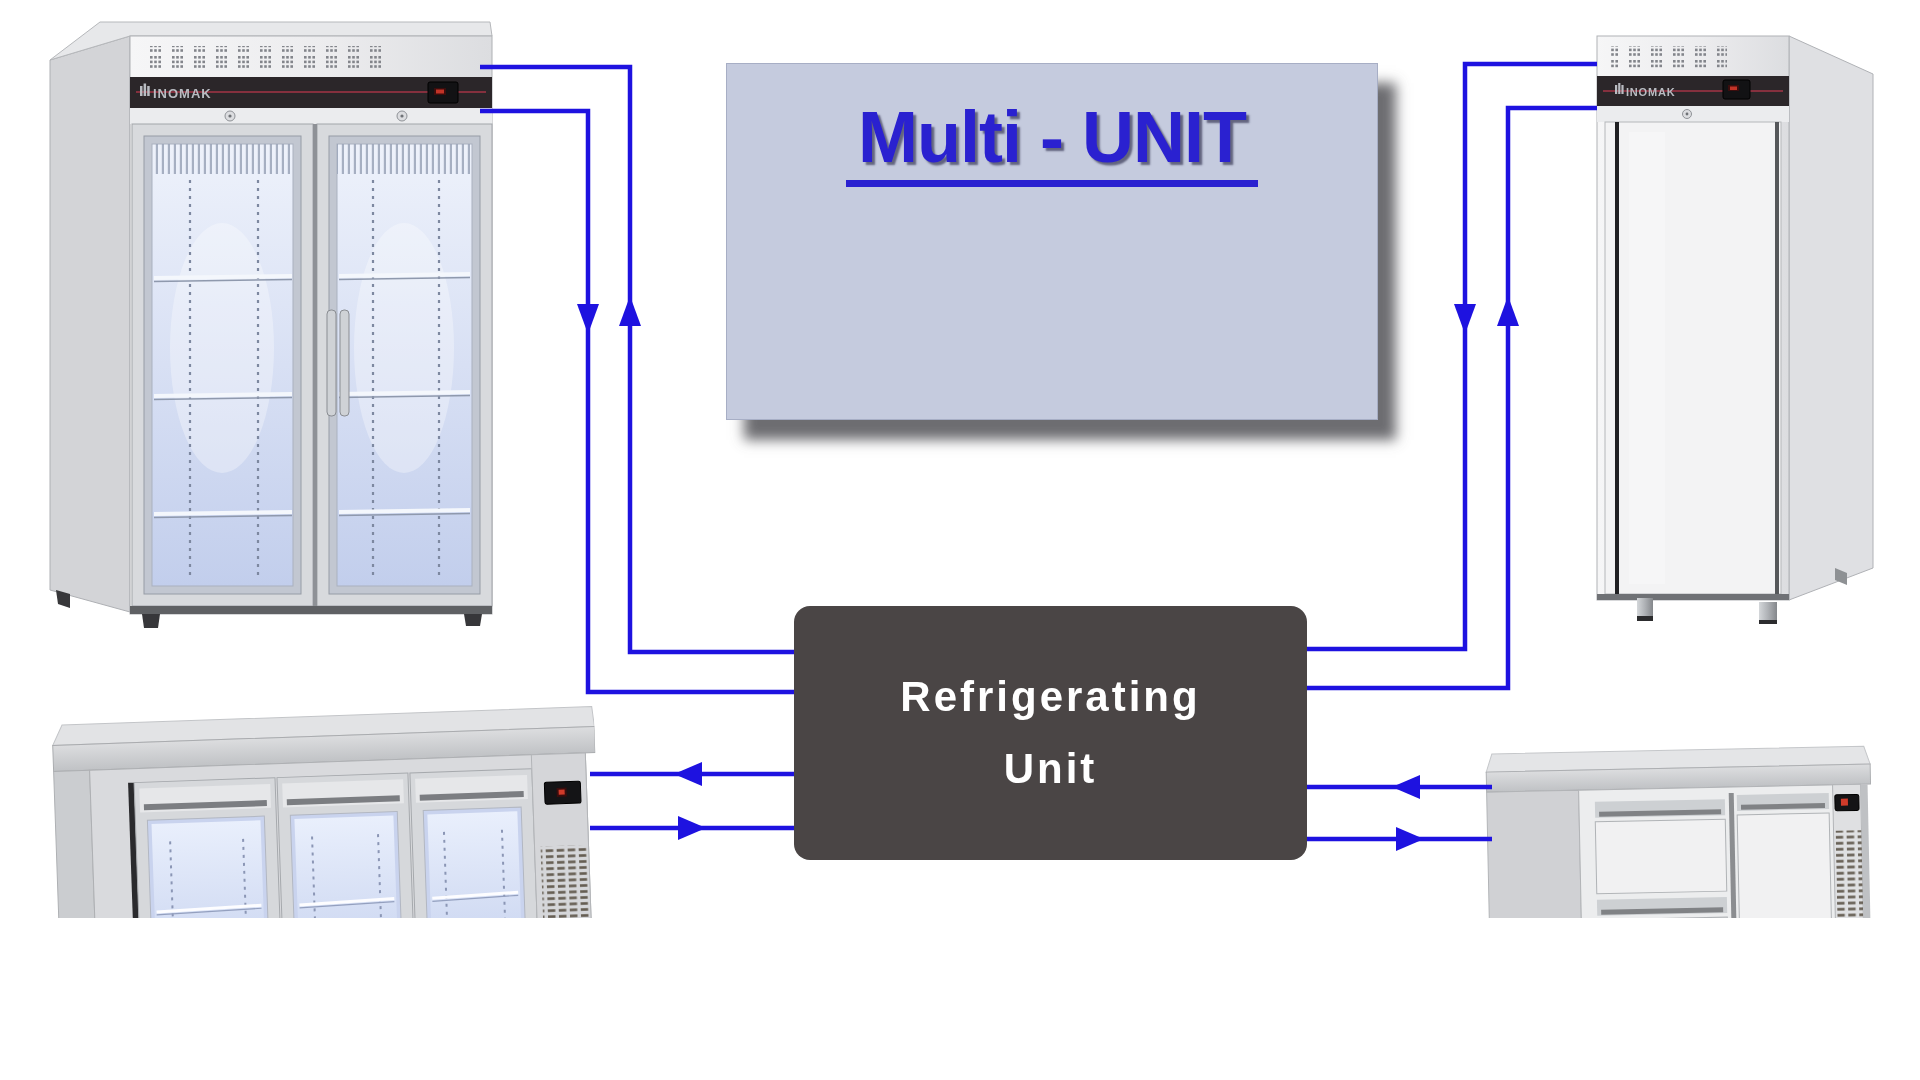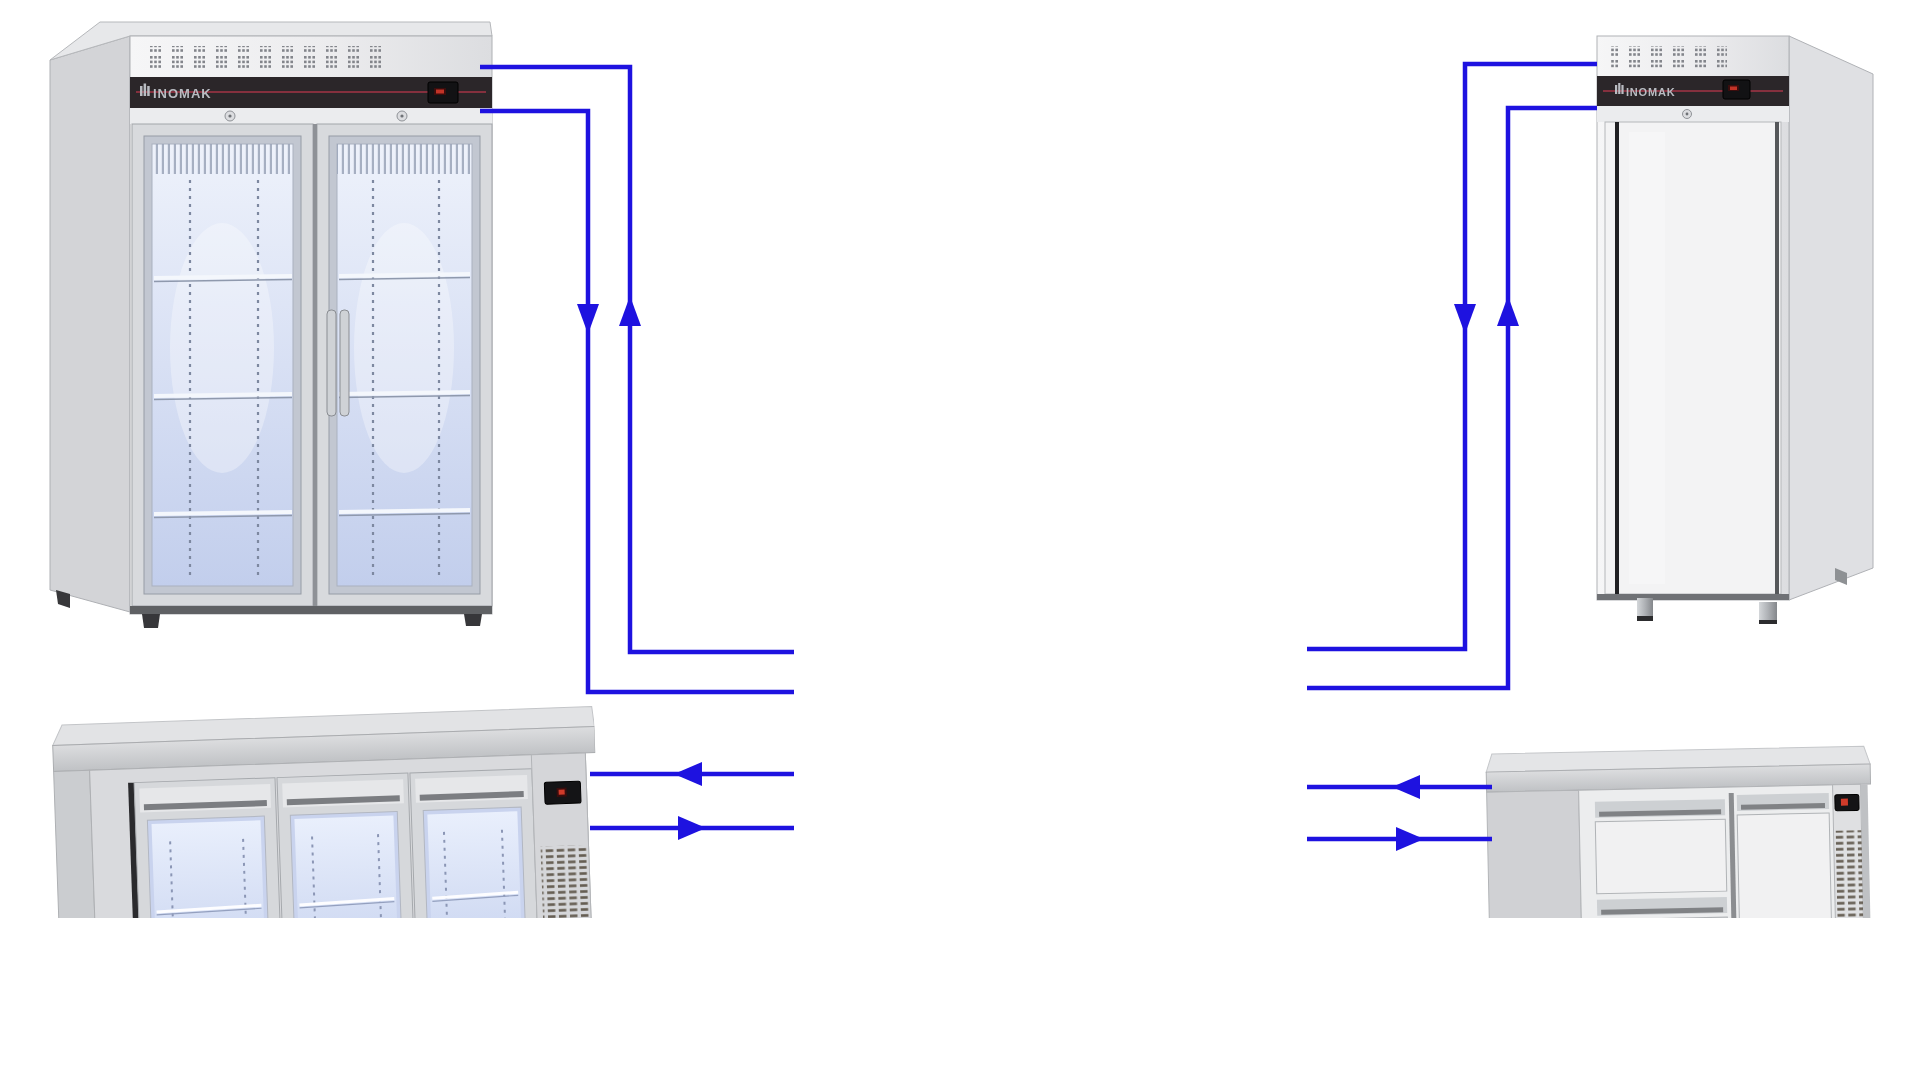--- a/index.html
+++ b/index.html
@@ -329,15 +329,22 @@
       <polygon points="588,334 577,304 599,304"></polygon>
       <polygon points="1465,334 1454,304 1476,304"></polygon>
       <polygon points="1508,296 1497,326 1519,326"></polygon>
       <polygon points="674,774 702,762 702,786"></polygon>
       <polygon points="706,828 678,816 678,840"></polygon>
       <polygon points="1392,787 1420,775 1420,799"></polygon>
       <polygon points="1424,839 1396,827 1396,851"></polygon>
     </g>
   </svg>
 
-
+  <div class="multi-panel">
+    <span class="multi-title">Multi - UNIT</span>
+  </div>
+
+  <div class="unit-box">
+    <span class="unit-line">Refrigerating</span>
+    <span class="unit-line">Unit</span>
+  </div>
 
 </div>
 
 </body></html>

